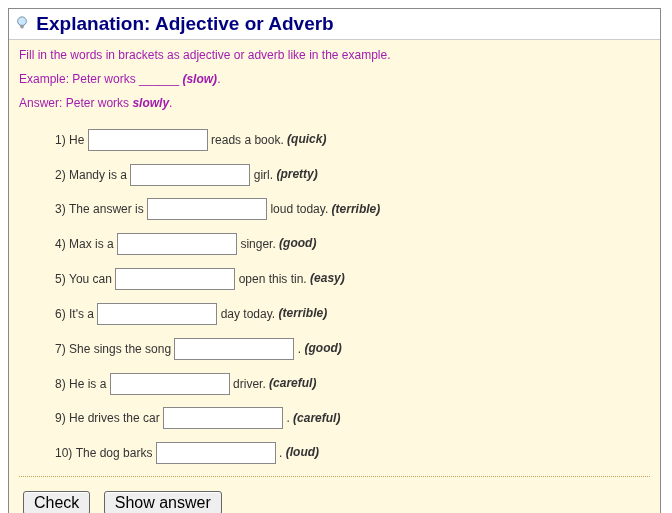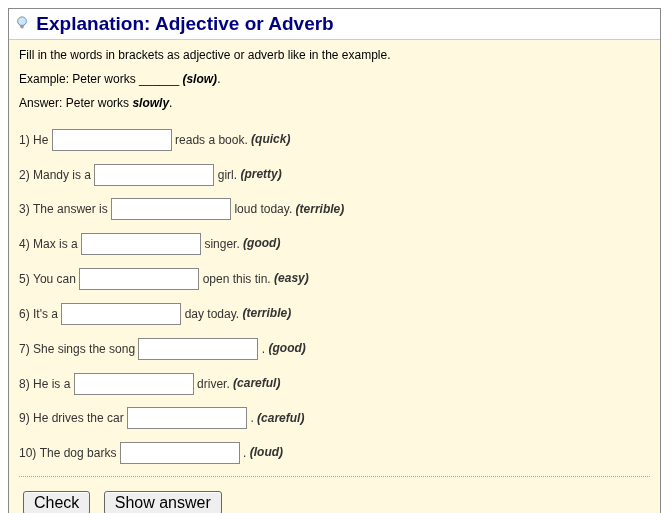--- a/index.html
+++ b/index.html
@@ -35,31 +35,32 @@
     vertical-align: middle;
     margin-right: 4px;
     position: relative;
     top: -1px;
   }
   .content {
     padding: 8px 10px;
   }
   .intro, .example, .answer {
     margin-bottom: 10px;
-    color: #000000;
+    color: #a21caf;
   }
   .example {
     margin-top: 4px;
   }
   .questions {
     margin-top: 18px;
   }
   .qrow {
     margin-bottom: 12px;
     line-height: 22px;
+    margin-left: 36px;
   }
   .qrow input.blank {
     height: 20px;
     width: 110px;
     border: 1px solid #888;
     background: #fff;
     padding: 0 4px;
     font-family: inherit;
     font-size: 12px;
     vertical-align: middle;

